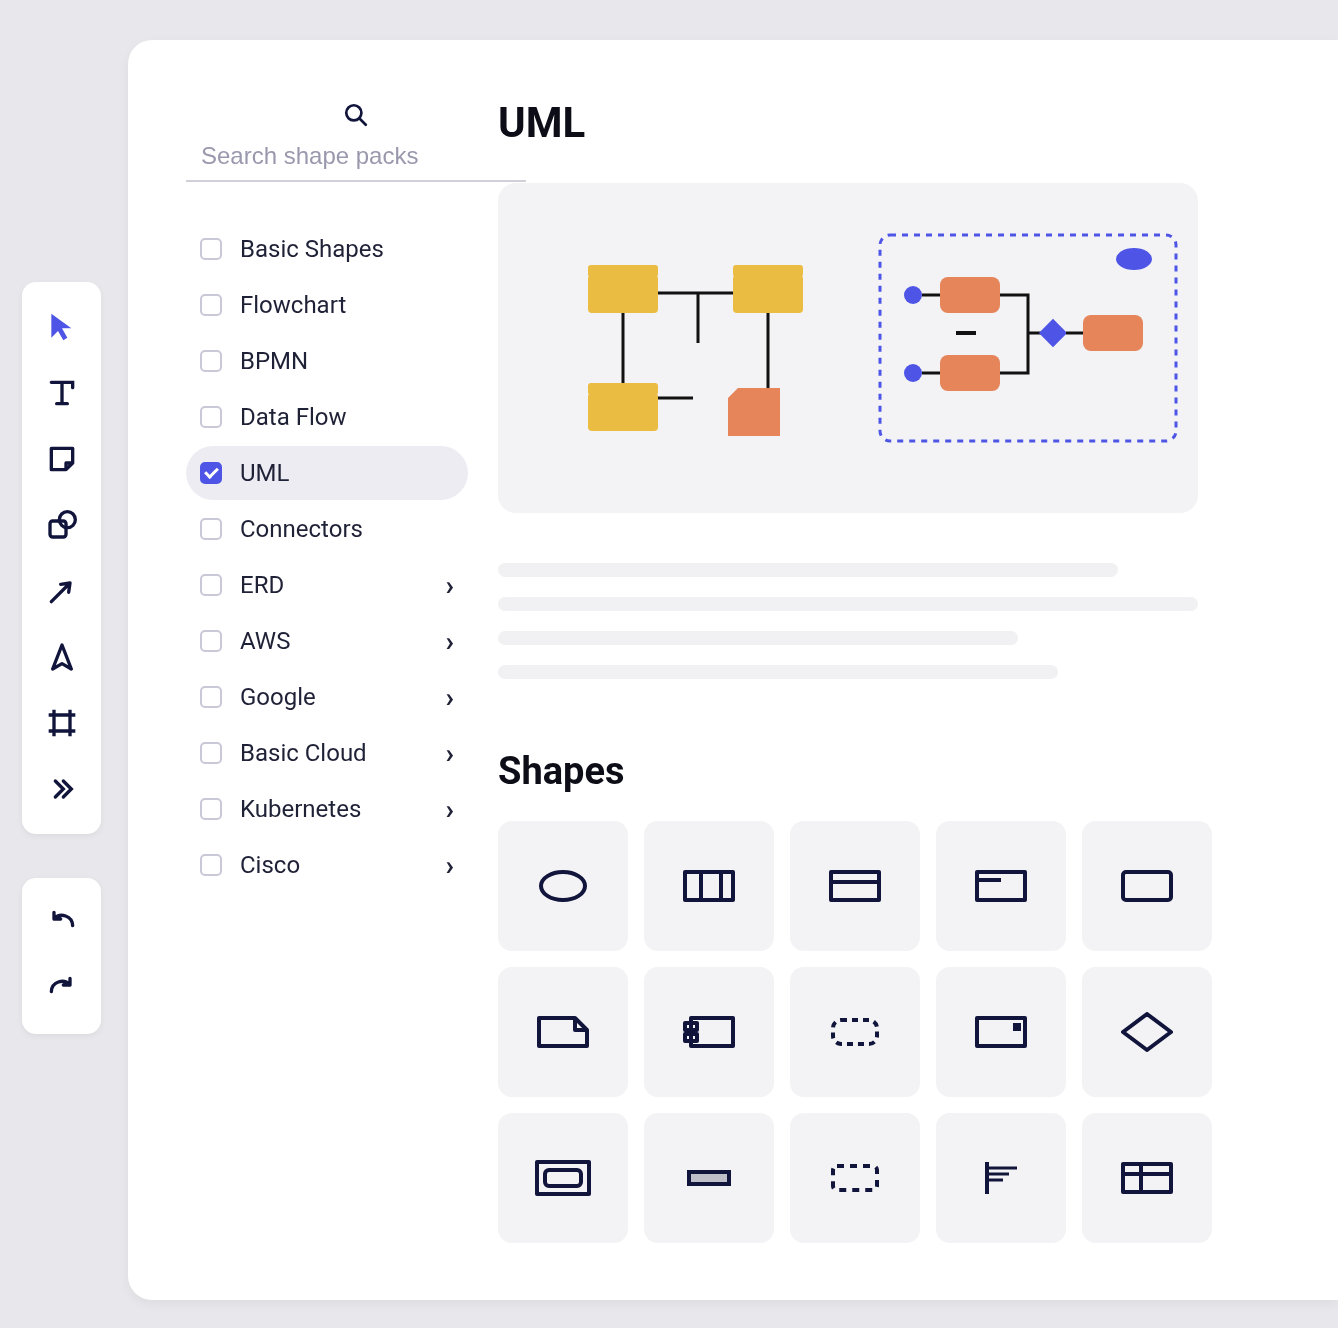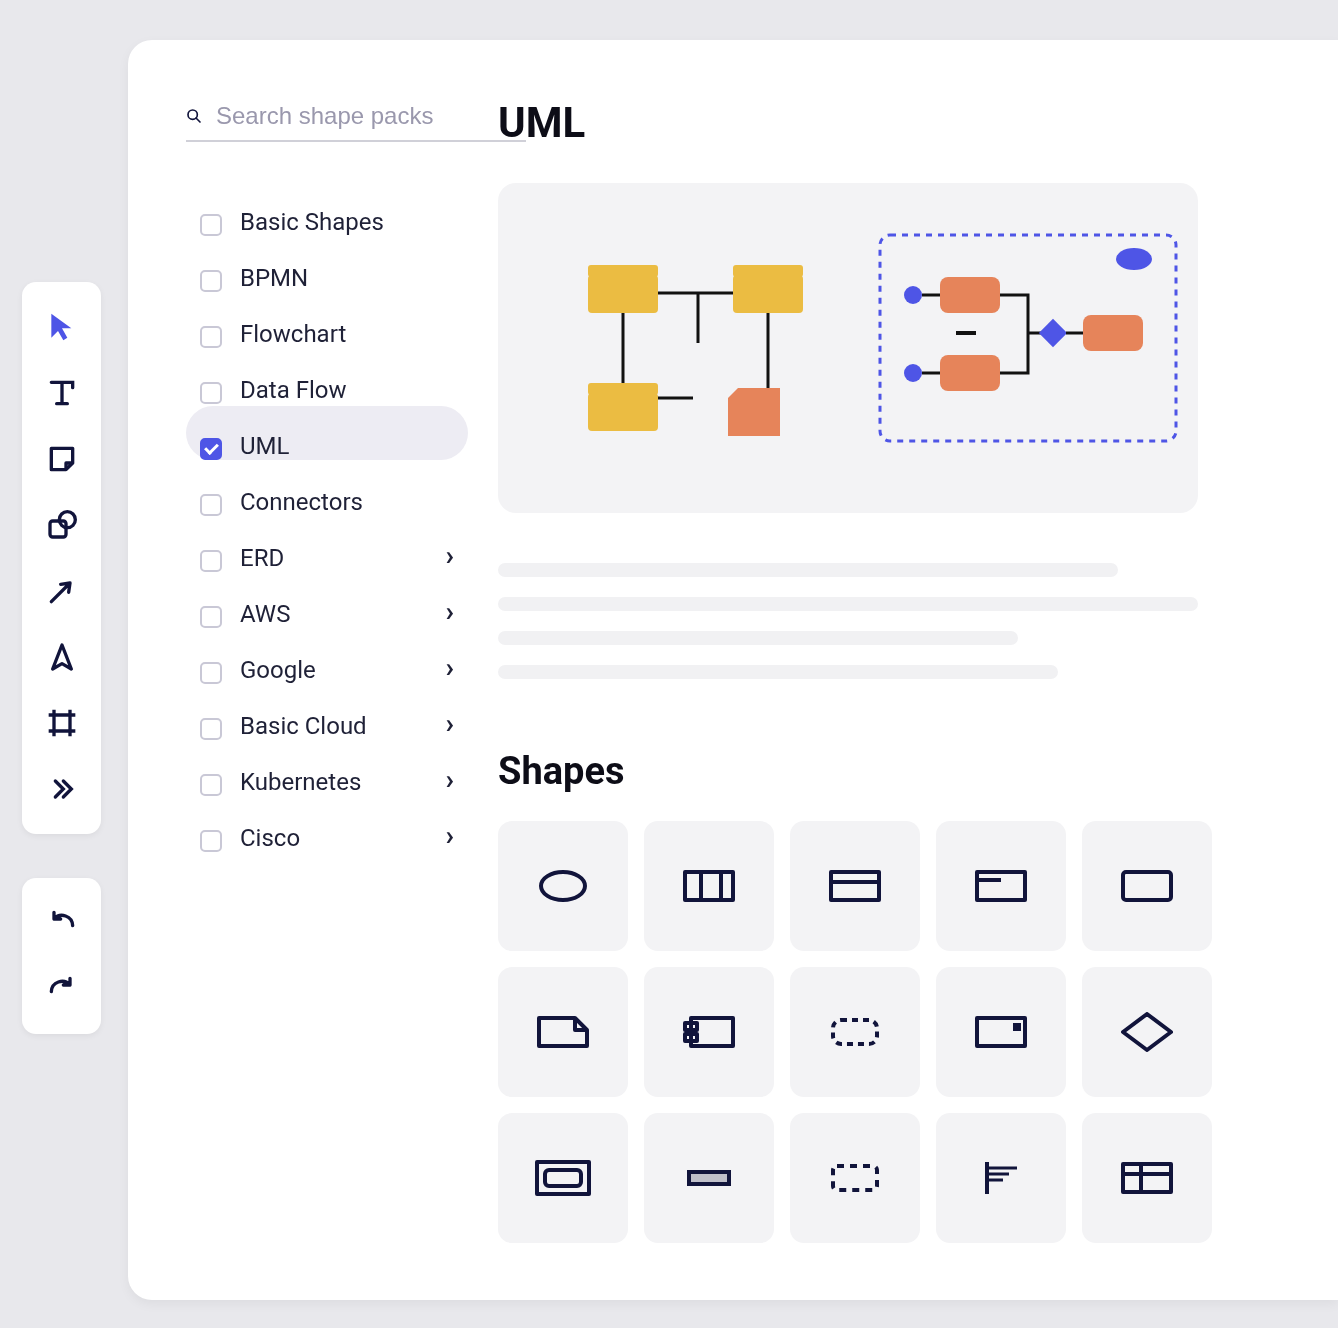--- a/index.html
+++ b/index.html
@@ -66,35 +66,36 @@
     flex-shrink: 0;
   }
   .search-wrap {
     display: flex;
     align-items: center;
     gap: 14px;
     border-bottom: 2px solid #d0d0d8;
     padding: 4px 0 10px 0;
     margin-bottom: 40px;
     width: 340px;
+    flex-direction: column;
   }
   .search-wrap svg { width: 26px; height: 26px; }
   .search-input {
     border: none;
     outline: none;
     font-size: 24px;
     color: #222;
     flex: 1;
     background: transparent;
   }
   .search-input::placeholder { color: #9a98ad; }
   .pack-list { display: flex; flex-direction: column; gap: 2px; }
   .pack-item {
     display: flex;
-    align-items: flex-end;
+    align-items: center;
     height: 54px;
     padding: 0 14px;
     border-radius: 30px;
     cursor: pointer;
     position: relative;
   }
   .pack-item.selected { background: #edecf3; }
   .cb {
     width: 22px;
     height: 22px;
@@ -246,25 +247,25 @@
         </svg>
       <input class="search-input" type="text" placeholder="Search shape packs" style="">
     </div>
     <div class="pack-list" id="pack-list">
         <div class="pack-item">
           <div class="cb"></div>
           <span class="pack-label">Basic Shapes</span>
         </div>
         <div class="pack-item">
           <div class="cb"></div>
+          <span class="pack-label">Flowchart</span>
+        </div>
+        <div class="pack-item">
+          <div class="cb"></div>
           <span class="pack-label">BPMN</span>
-        </div>
-        <div class="pack-item">
-          <div class="cb"></div>
-          <span class="pack-label">Flowchart</span>
         </div>
         <div class="pack-item">
           <div class="cb"></div>
           <span class="pack-label">Data Flow</span>
         </div>
         <div class="pack-item selected">
           <div class="cb checked"></div>
           <span class="pack-label">UML</span>
         </div>
         <div class="pack-item">

